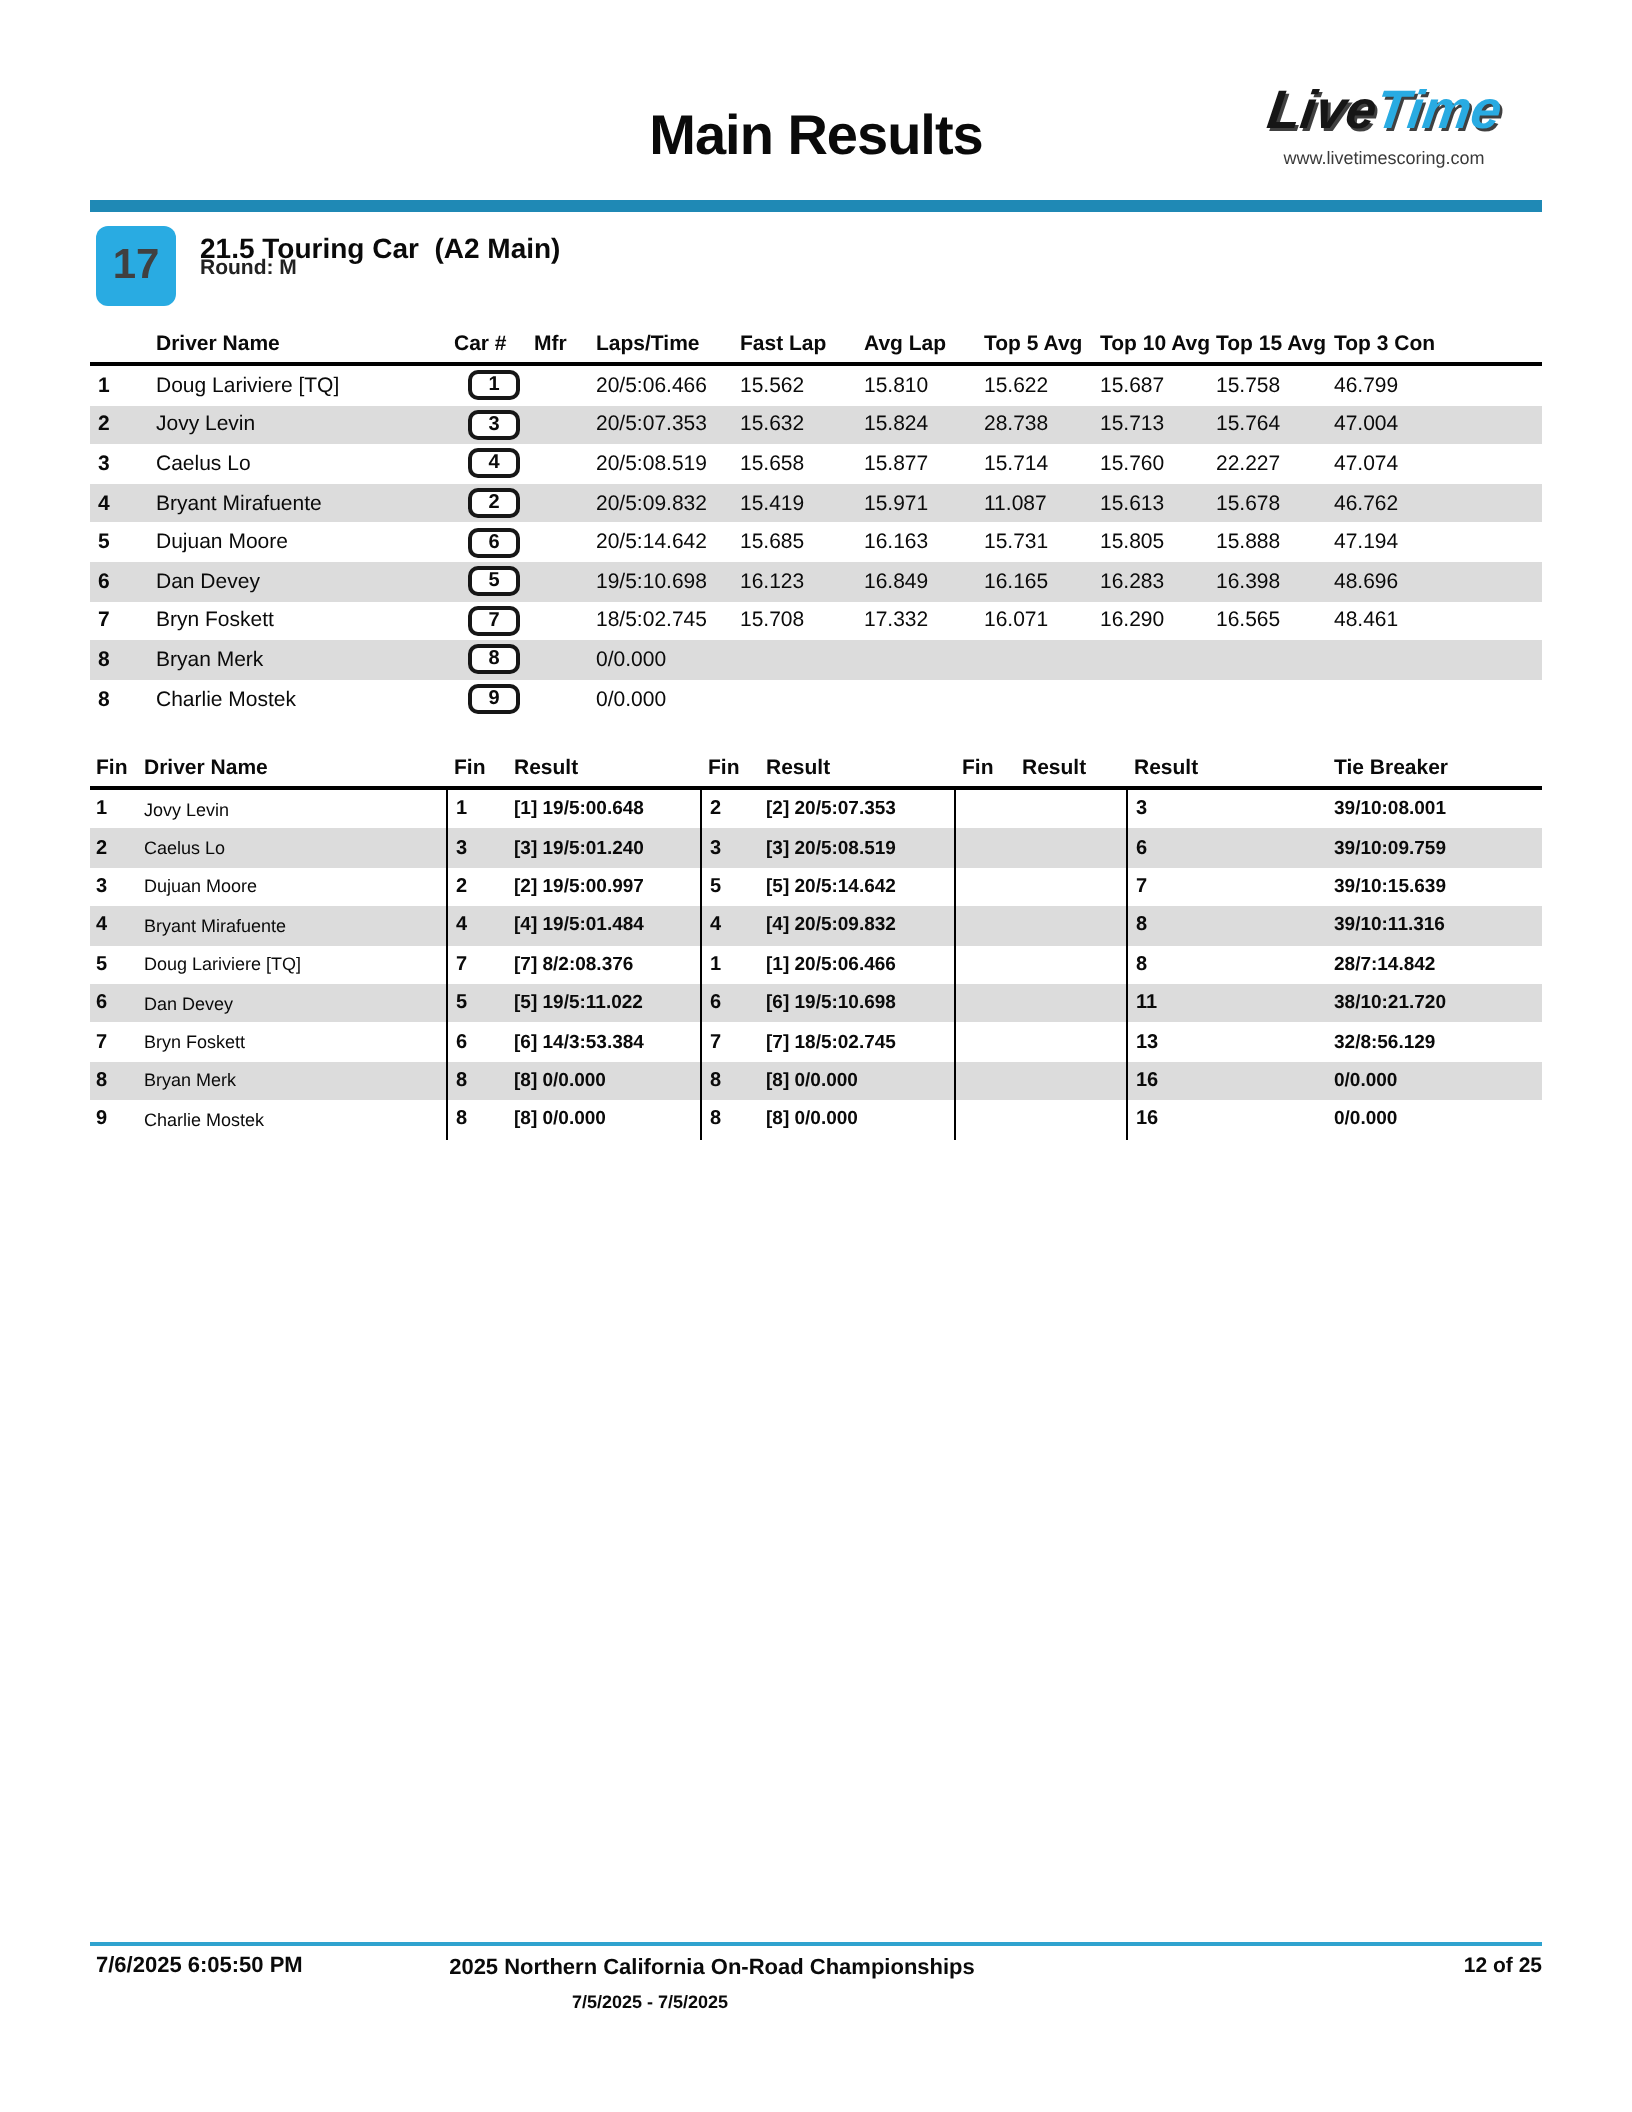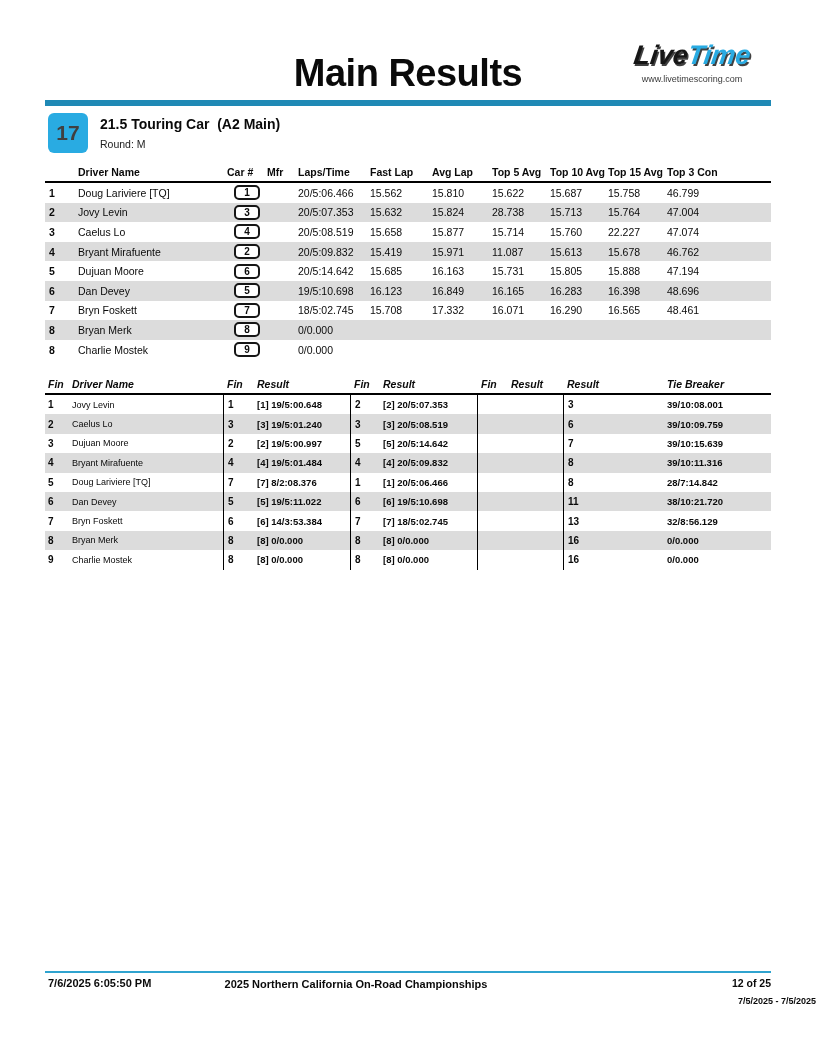--- a/index.html
+++ b/index.html
@@ -2,35 +2,35 @@
 <html style="--accent: #1F89B5; --racebox: #29ABE2; --logo-blue: #29ABE2; --rowalt: #DCDCDC;"><head>
 <meta charset="utf-8">
 <style>
   * { margin:0; padding:0; box-sizing:border-box; }
   html,body { background:#e8e8e8; }
   body { font-family:"Liberation Sans", sans-serif; color:#0a0a0a; }
   .page { position:relative; width:816px; height:1056px; background:#fff; margin:0 auto; overflow:hidden; }
 
   
   .title { position:absolute; top:52px; left:0; width:816px; text-align:center;
-           font-size:38px; font-weight:bold; letter-spacing:-0.5px; }
+           font-size:28px; font-weight:bold; letter-spacing:-0.5px; }
   .logo { position:absolute; top:40px; right:44px; width:160px; text-align:center; }
   .logo-text { font-size:27px; font-weight:bold; font-style:italic; display:inline-block;
                transform:skewX(-8deg); text-shadow:1.5px 1.5px 0 rgba(0,0,0,0.75); white-space:nowrap; }
   .logo-live { color:#161616; }
   .logo-time { color:var(--logo-blue,#29ABE2); }
   .logo-url { font-size:9px; color:#3a3a3a; margin-top:3px; }
   .rule-top { position:absolute; top:100px; left:45px; width:726px; height:6px; background:var(--accent,#1F89B5); }
 
   
   .race-badge { position:absolute; top:113px; left:48px; width:40px; height:40px; border-radius:6px;
                 background:var(--racebox,#29ABE2); display:flex; align-items:center; justify-content:center;
                 font-size:21px; font-weight:bold; color:#404040; }
   .race-name { position:absolute; top:116px; left:100px; font-size:14px; font-weight:bold; white-space:pre; }
-  .race-round { position:absolute; top:138px; left:100px; font-size:10.5px; color:#222; }
+  .race-round { position:absolute; top:128px; left:100px; font-size:10.5px; color:#222;font-weight:bold; }
 
   
   .t1 { position:absolute; top:163px; left:45px; width:726px; font-size:10.5px; }
   .t1 .grid { display:grid; grid-template-columns:33px 149px 40px 31px 72px 62px 60px 58px 58px 59px 1fr;
               align-items:center; }
   .t1 .hdr { font-weight:bold; height:20px; border-bottom:2.5px solid #000; }
   .t1 .row { height:19.6px; white-space:nowrap; }
   .t1 .row.alt { background:var(--rowalt,#DCDCDC); }
   .t1 .pos { font-weight:bold; padding-left:4px; }
   .car-badge { width:26px; height:15px; border:2px solid #161616; border-radius:5px; background:#fff;
@@ -40,35 +40,35 @@
   
   .t2 { position:absolute; top:375px; left:45px; width:726px; font-size:10.5px; }
   .t2 .grid { display:grid; grid-template-columns:27px 151px 34px 93px 33px 94px 34px 52px 104px 1fr;
               align-items:center; }
   .t2 .ghdr { height:18px; font-weight:bold; font-size:12px; }
   .t2 .ghdr .mmr { grid-column:1 / span 2; }
   .t2 .ghdr .ga1 { grid-column:3 / span 2; padding-left:4px; }
   .t2 .ghdr .ga2 { grid-column:5 / span 2; padding-left:4px; }
   .t2 .ghdr .ga3 { grid-column:7 / span 2; padding-left:4px; }
   .t2 .ghdr .gtb { grid-column:9 / span 2; font-size:10px; padding-left:4px; }
-  .t2 .hdr { font-weight:bold; height:20px; border-bottom:2.5px solid #000;font-style:italic; }
+  .t2 .hdr { font-weight:bold; height:20px; border-bottom:2.5px solid #000; }
   .t2 .hdr .c1 { padding-left:3px; }
   .t2 .row { height:19.4px; white-space:nowrap; }
   .t2 .row.alt { background:var(--rowalt,#DCDCDC); }
   .t2 .fin { font-weight:bold; padding-left:3px; font-size:10px; }
   .t2 .drv { font-size:9px; }
   .t2 .res { font-weight:bold; font-size:9.5px; }
   .t2 .vline { border-left:1.5px solid #000; height:100%; display:flex; align-items:center; }
   .t2 .pl { padding-left:4px; }
 
   
   .rule-bottom { position:absolute; top:971px; left:45px; width:726px; height:2px; background:#2FA3CF; }
   .foot-left { position:absolute; top:977px; left:48px; font-size:11px; font-weight:bold; }
   .foot-center { position:absolute; top:978px; left:0; width:712px; text-align:center; font-size:11px; font-weight:bold; }
-  .foot-dates { position:absolute; top:996px; left:0; width:816px; text-align:right; font-size:9px; font-weight:bold; }
+  .foot-dates { position:absolute; top:996px; left:0; width:650px; text-align:center; font-size:9px; font-weight:bold; }
   .foot-page { position:absolute; top:977px; right:45px; font-size:10.5px; font-weight:bold; }
 </style>
 </head>
 <body>
 
 <div class="page">
 
   <div class="title">Main Results</div>
 
   <div class="logo">

